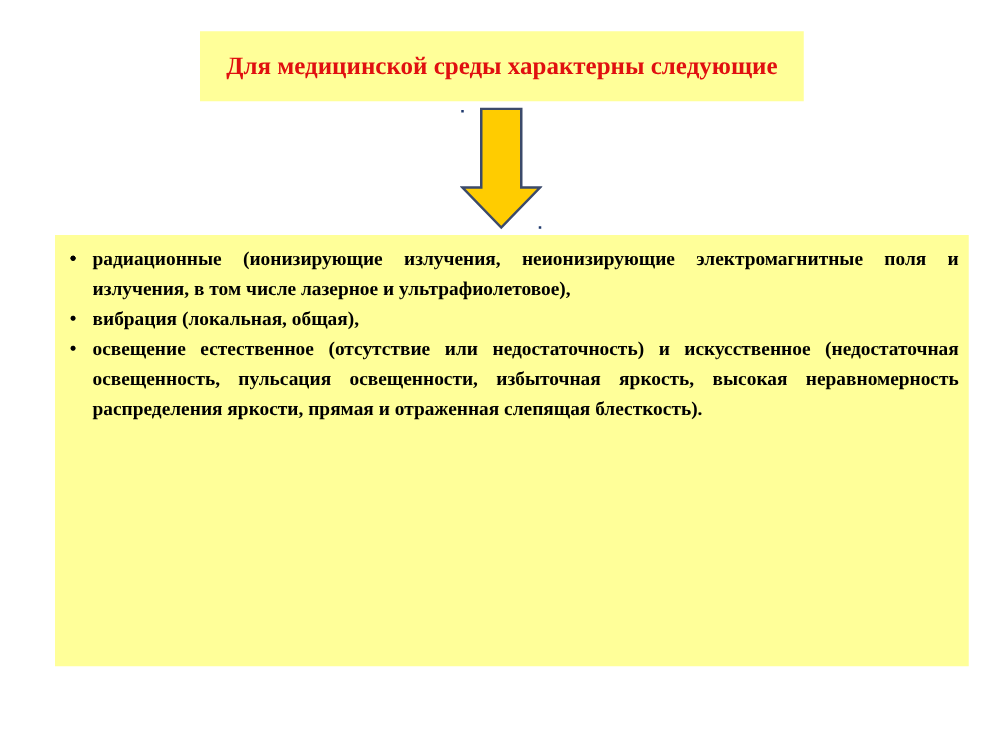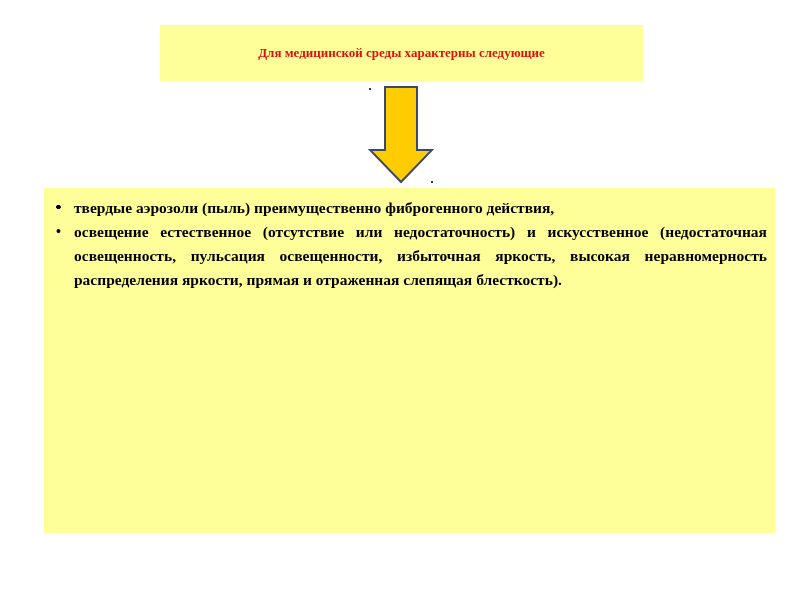--- a/index.html
+++ b/index.html
@@ -6,21 +6,21 @@
   body {
     width: 800px; height: 600px; background: #ffffff; position: relative; overflow: hidden;
     font-family: "Liberation Serif", "DejaVu Serif", serif;
   }
   .title-box {
     position: absolute; left: 160px; top: 25px; width: 483px; height: 56px;
     background: #ffff99; box-sizing: border-box;
     display: flex; flex-direction: column; align-items: center; justify-content: center;
   }
   .title-line {
-    color: #e01010; font-weight: bold; font-size: 13px; line-height: 22px; text-align: center;
+    color: #e01010; font-weight: bold; font-size: 20px; line-height: 22px; text-align: center;
     white-space: nowrap;
   }
   .dot {
     position: absolute; width: 2px; height: 2px; background: #1f3a6e;
   }
   .arrow {
     position: absolute; left: 368px; top: 86px; width: 66px; height: 98px;
   }
   .content-box {
     position: absolute; left: 44px; top: 188px; width: 731px; height: 345px;
@@ -51,19 +51,19 @@
 
 <svg class="arrow" viewBox="0 0 66 98">
   <polygon points="17,1 49,1 49,64 64,64 33,96 2,64 17,64" fill="#ffcc00" stroke="#3b4a6b" stroke-width="2" stroke-linejoin="miter"></polygon>
 </svg>
 
 <div class="content-box">
   <ul class="factors">
     <li><span class="bullet">•</span></li>
     <li><span class="bullet">•</span></li>
     <li><span class="bullet">•</span></li>
+    <li><span class="bullet">•</span><span>радиационные (ионизирующие излучения, неионизирующие электромагнитные поля и излучения, в том числе лазерное и ультрафиолетовое),</span></li>
     <li><span class="bullet">•</span></li>
+    <li><span class="bullet">•</span><span>вибрация (локальная, общая),</span></li>
     <li><span class="bullet">•</span></li>
-    <li><span class="bullet">•</span></li>
-    <li><span class="bullet">•</span><span>твердые аэрозоли (пыль) преимущественно фиброгенного действия,</span></li>
     <li><span class="bullet">•</span><span>освещение естественное (отсутствие или недостаточность) и искусственное (недостаточная освещенность, пульсация освещенности, избыточная яркость, высокая неравномерность распределения яркости, прямая и отраженная слепящая блесткость).</span></li>
   </ul>
 </div>
 
 </body></html>

